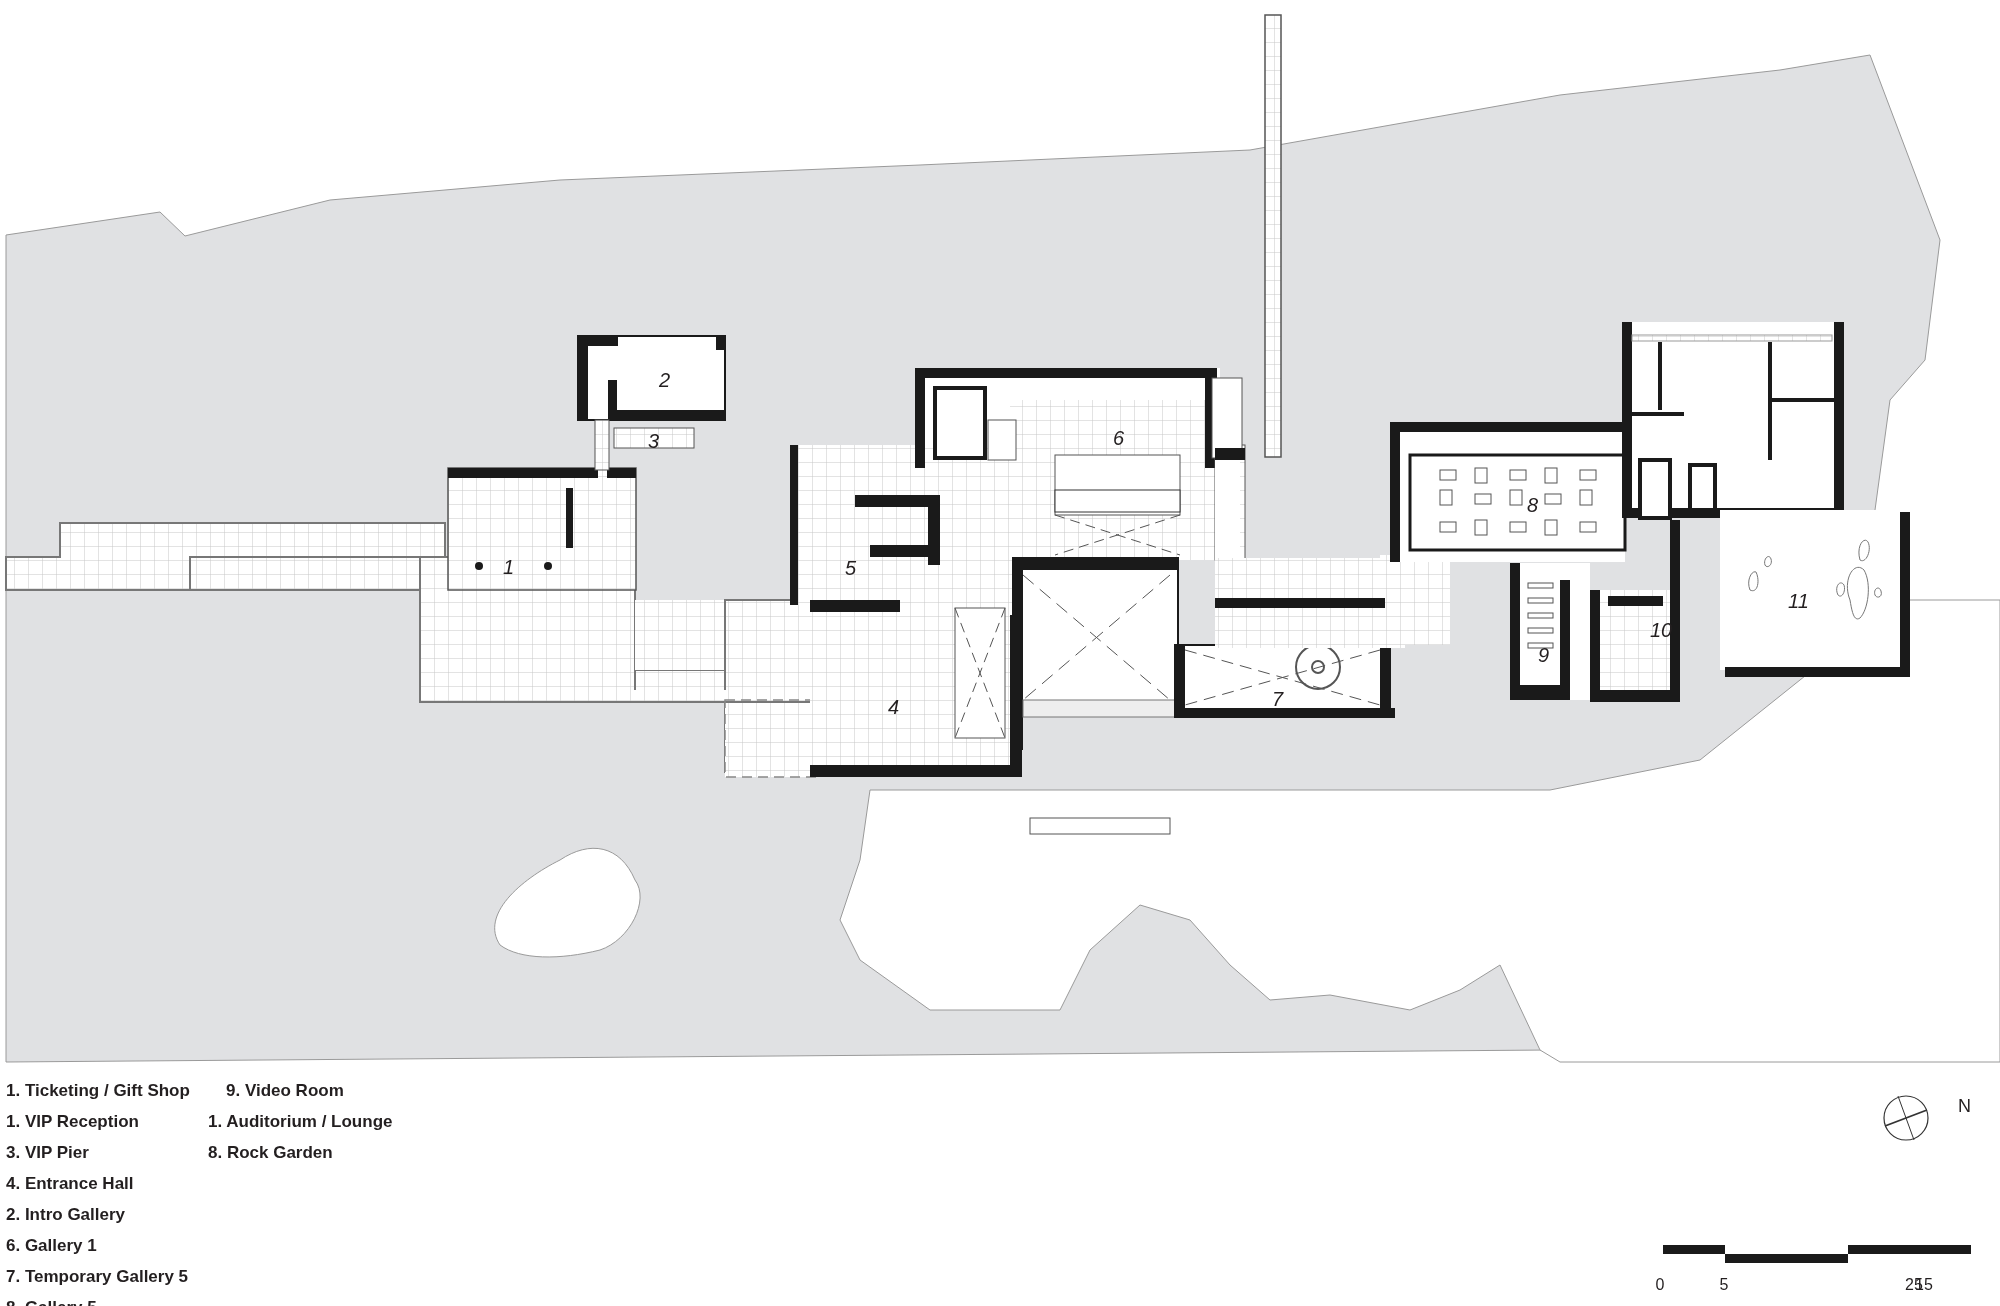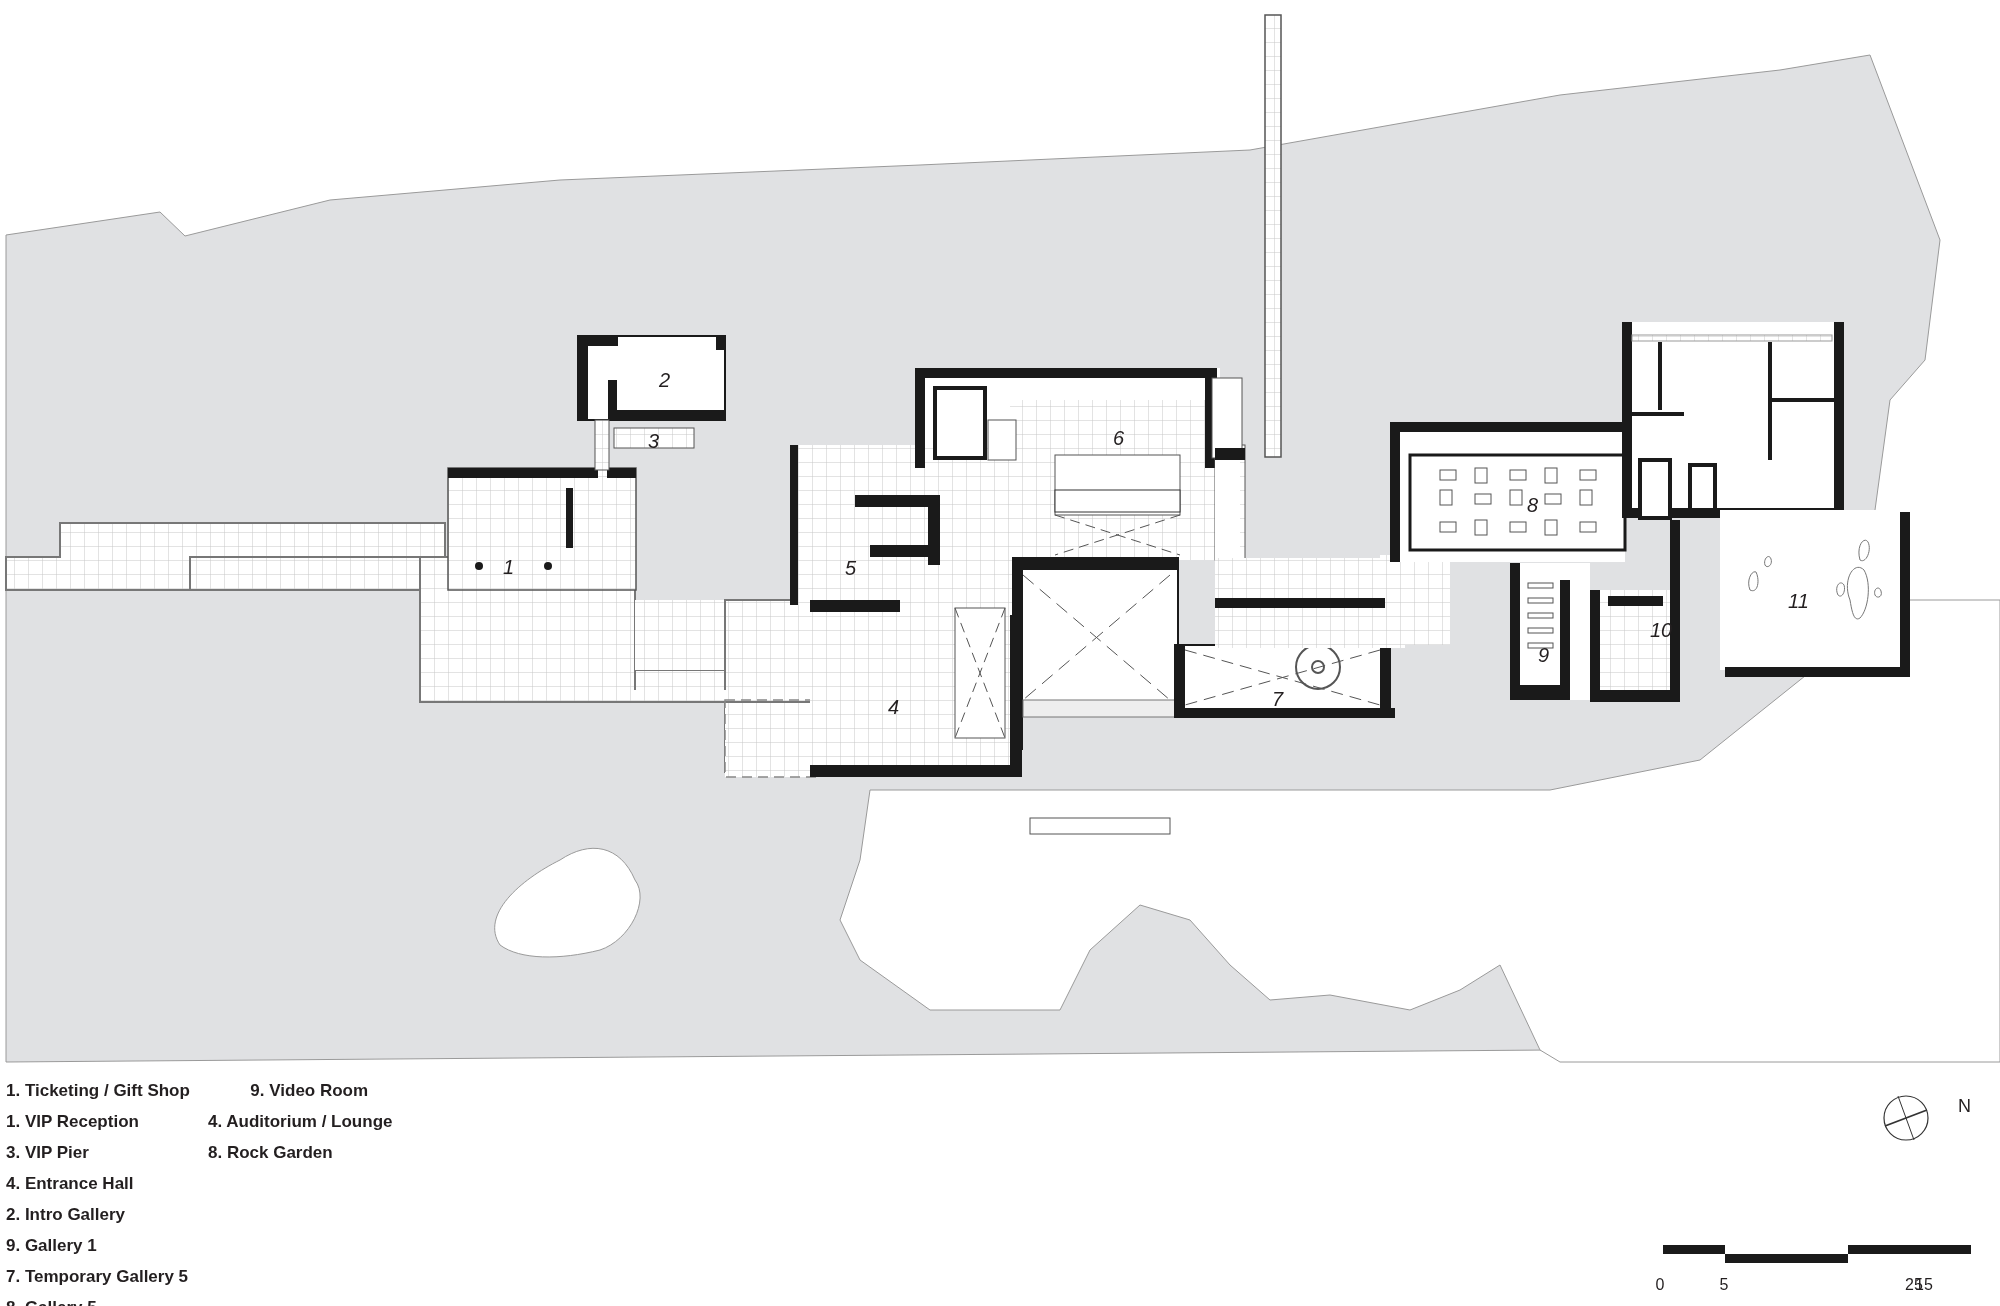--- a/index.html
+++ b/index.html
@@ -2,21 +2,21 @@
 <html><head>
 <meta charset="utf-8">
 <style>
   html,body{margin:0;padding:0;background:#ffffff;}
   body{width:2000px;height:1306px;position:relative;overflow:hidden;font-family:"Liberation Sans",sans-serif;color:#231f20;}
   #plan{position:absolute;left:0;top:0;width:2000px;height:1306px;}
   .legend{position:absolute;font-size:17px;line-height:31px;}
   .legend-col1{left:6px;top:1075px;}
   .legend-col2{left:208px;top:1075px;}
   .legend-item{white-space:nowrap;font-weight:bold;}
-  .legend-col2 .legend-item:first-child{padding-left:18px;text-align:center;}
+  .legend-col2 .legend-item:first-child{padding-left:18px;}
   .scale-labels span{position:absolute;top:1276px;font-size:16px;transform:translateX(-50%);}
   .north-label{position:absolute;left:1958px;top:1096px;font-size:18px;}
   .room-label{font-family:"Liberation Sans",sans-serif;font-style:italic;font-size:20px;fill:#231f20;}
 </style>
 </head>
 <body>
 
 <svg id="plan" viewBox="0 0 2000 1306" xmlns="http://www.w3.org/2000/svg">
   <defs>
     <pattern id="grid" width="14" height="14" patternUnits="userSpaceOnUse">
@@ -203,21 +203,21 @@
   <span style="left:1924px">15</span>
   <span style="left:1914px">25</span>
 </div>
 
 <div class="legend legend-col1">
   <div class="legend-item">1. Ticketing / Gift Shop</div>
   <div class="legend-item">1. VIP Reception</div>
   <div class="legend-item">3. VIP Pier</div>
   <div class="legend-item">4. Entrance Hall</div>
   <div class="legend-item">2. Intro Gallery</div>
-  <div class="legend-item">9. Gallery 1</div>
+  <div class="legend-item">6. Gallery 1</div>
   <div class="legend-item">7. Temporary Gallery 5</div>
   <div class="legend-item">8. Gallery 5</div>
 </div>
 <div class="legend legend-col2">
   <div class="legend-item">9. Video Room</div>
-  <div class="legend-item">4. Auditorium / Lounge</div>
+  <div class="legend-item">1. Auditorium / Lounge</div>
   <div class="legend-item">8. Rock Garden</div>
 </div>
 
 </body></html>

